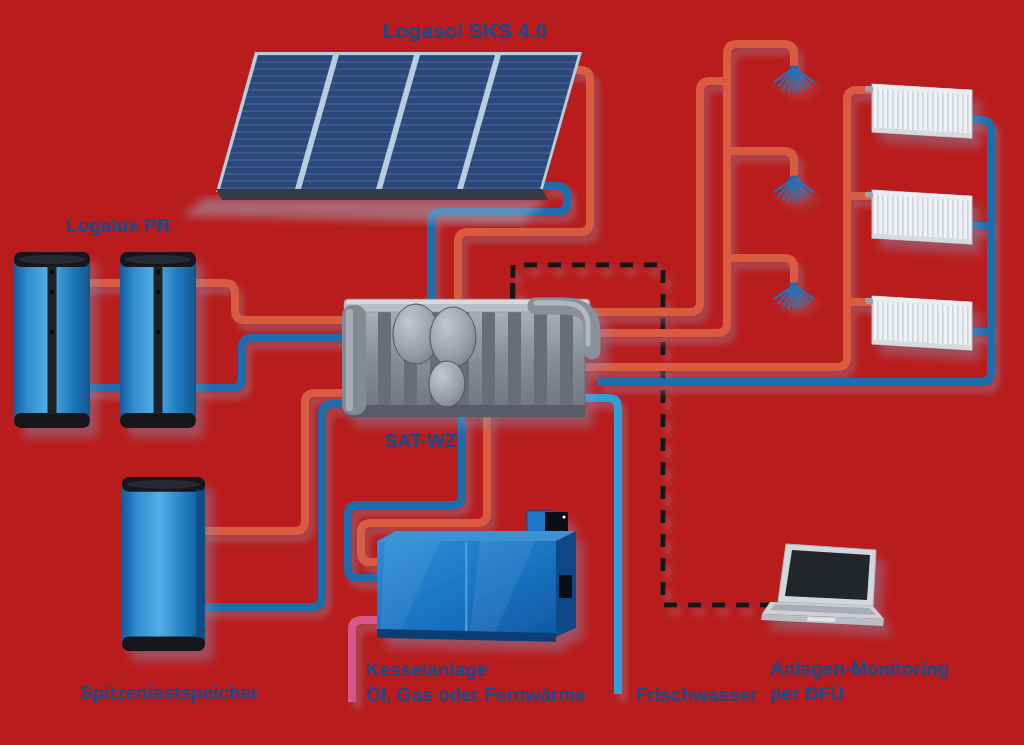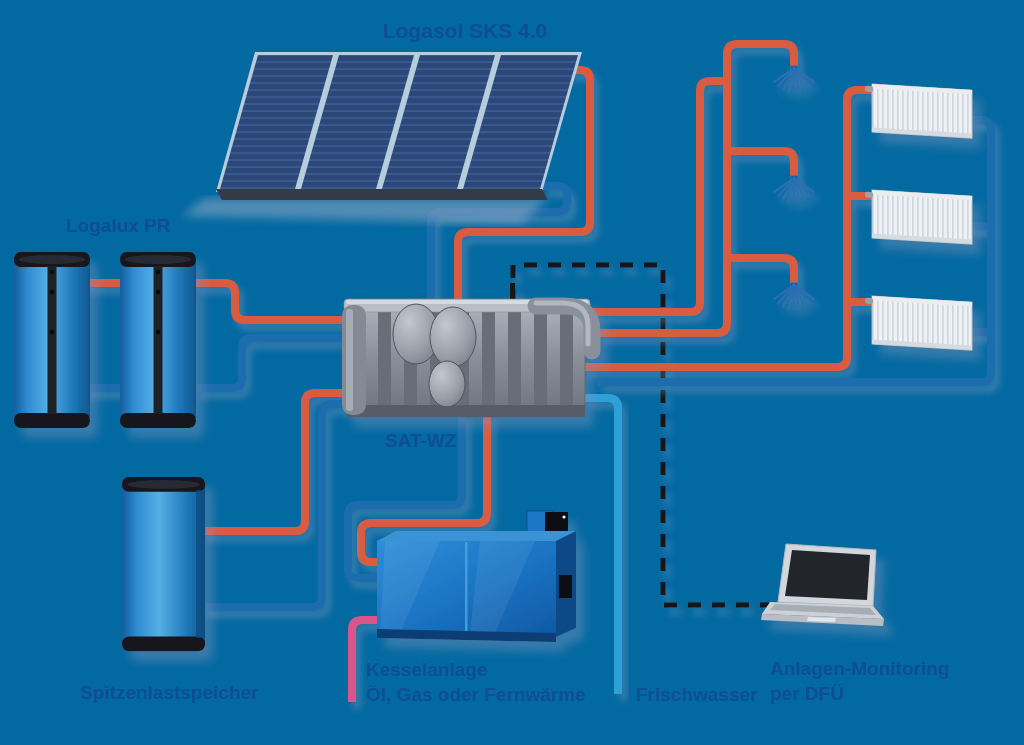--- a/index.html
+++ b/index.html
@@ -1,16 +1,16 @@
 <!DOCTYPE html>
 <html><head>
 <meta charset="utf-8">
 <style>
   html,body{margin:0;padding:0;background:#ffffff;}
-  .stage{position:relative;width:1024px;height:745px;background:#0369a1;overflow:hidden;
+  .stage{position:relative;width:1024px;height:745px;background:#b91c1c;overflow:hidden;
          font-family:"Liberation Sans","DejaVu Sans",sans-serif;}
   svg{display:block;}
   text{font-family:"Liberation Sans","DejaVu Sans",sans-serif;font-weight:bold;}
 </style>
 </head>
 <body>
 
 <div class="stage">
 <svg width="1024" height="745" viewBox="0 0 1024 745">
   <defs>

